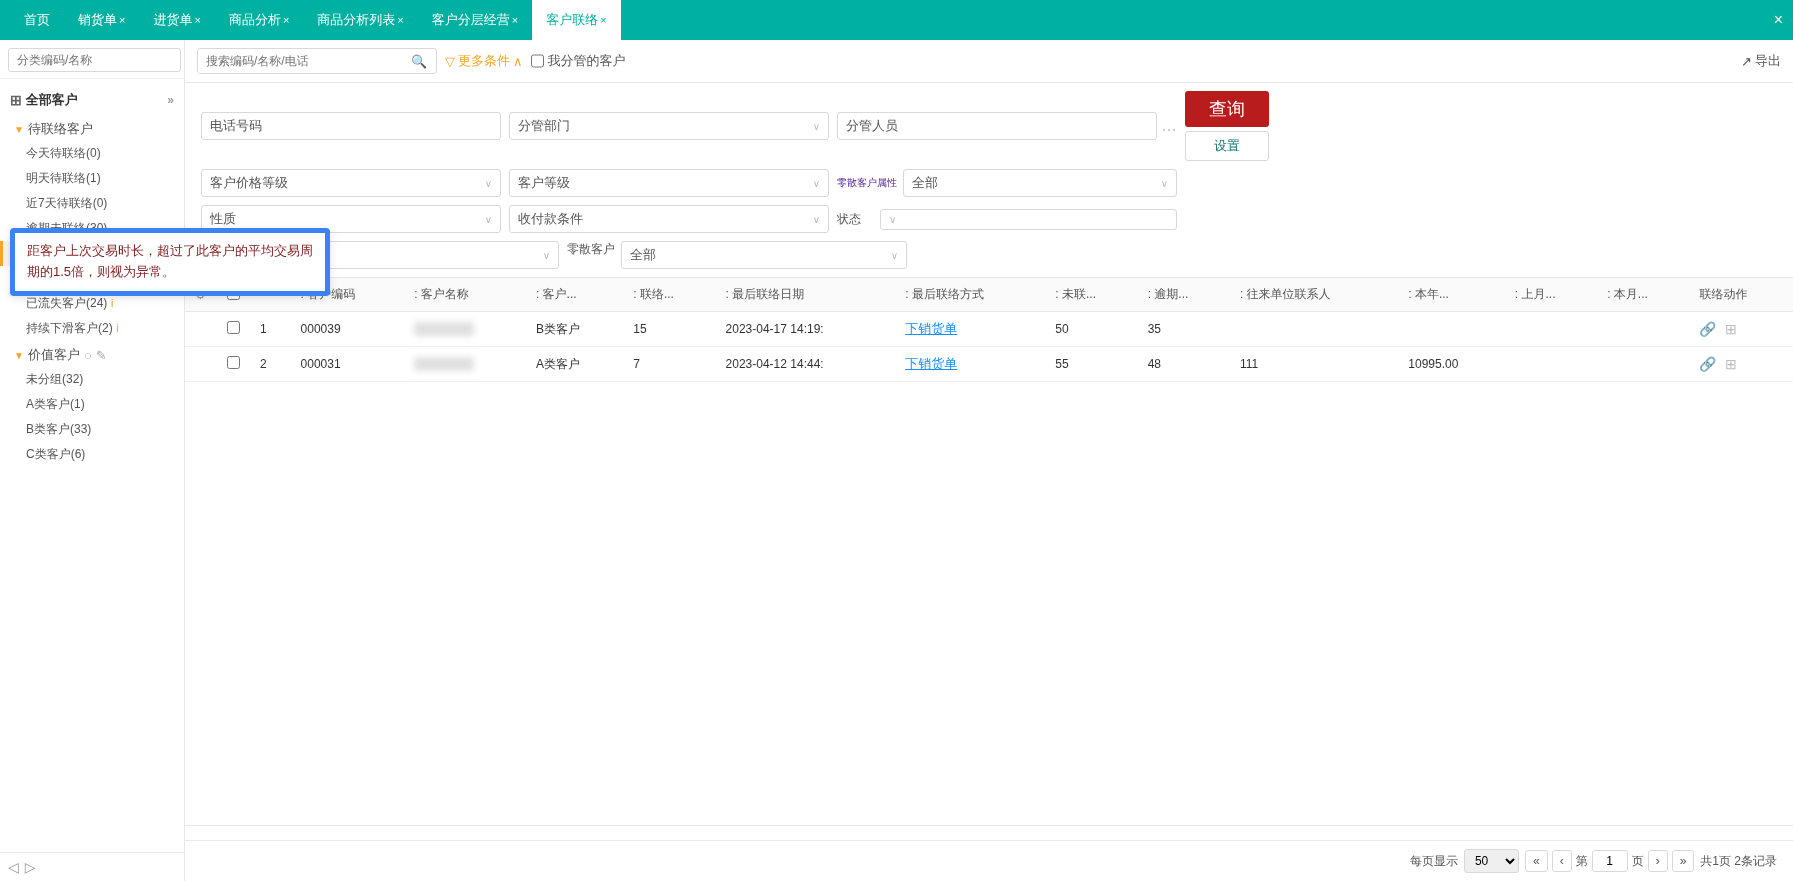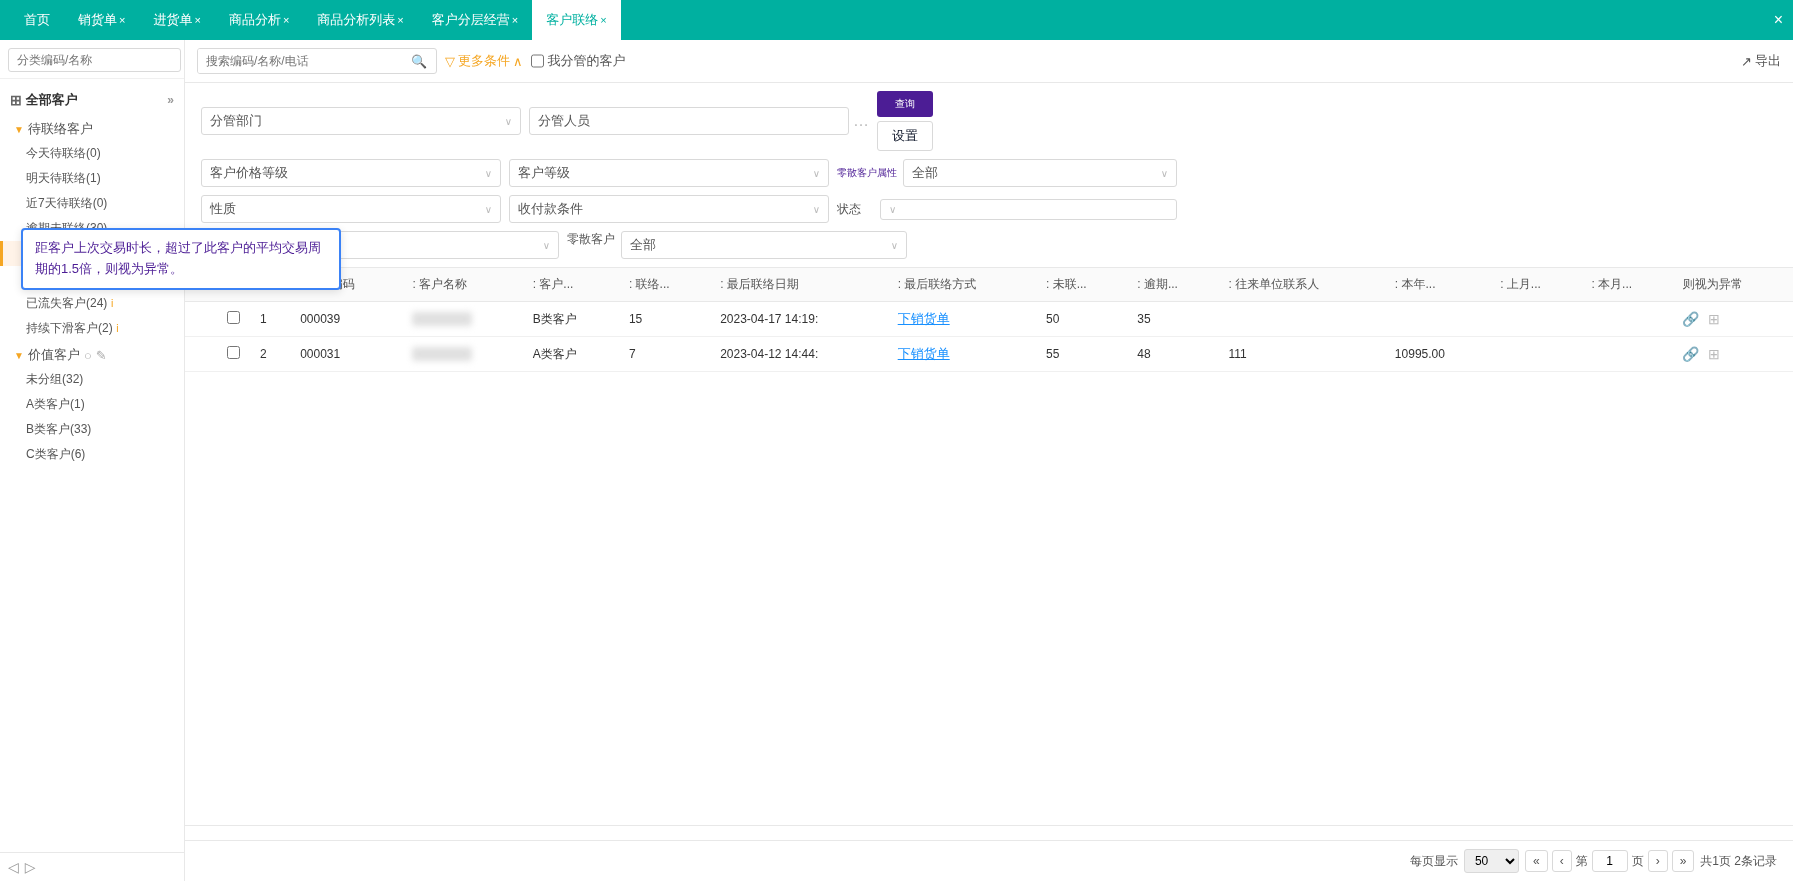--- a/index.html
+++ b/index.html
@@ -128,26 +128,26 @@
     .filter-item {
       display: flex; align-items: center;
       border: 1px solid #d9d9d9; border-radius: 3px;
       padding: 4px 8px; flex: 1; min-width: 0;
       background: #fff; cursor: pointer; color: #555; font-size: 12px;
       justify-content: space-between;
     }
     .filter-item .chevron { color: #bbb; font-size: 10px; }
 
     .btn-query {
-      background: #4c1d95; color: #fff; border: none;
-      padding: 6px 18px; border-radius: 3px; cursor: pointer;
-      font-size: 10px; white-space: nowrap;
+      background: #b91c1c; color: #fff; border: none;
+      padding: 6px 24px; border-radius: 3px; cursor: pointer;
+      font-size: 18px; white-space: nowrap;
     }
     .btn-settings {
-      background: #fff; color: #0f172a; border: 1px solid #d9d9d9;
+      background: #fff; color: #0f766e; border: 1px solid #d9d9d9;
       padding: 5px 14px; border-radius: 3px; cursor: pointer;
       font-size: 13px; white-space: nowrap;
     }
 
     
     .table-area {
       flex: 1; background: #fff; overflow: auto;
       margin: 0;
     }
     table { width: 100%; border-collapse: collapse; }
@@ -174,28 +174,28 @@
     .blur-cell {
       filter: blur(3px); color: #999;
       background: #e0e0e0; border-radius: 3px;
       display: inline-block; min-width: 60px; height: 14px;
     }
 
     
     .tooltip-box {
       position: absolute;
       background: #fff;
-      border: 2px solid #3b82f6;
+      border: 5px solid #3b82f6;
       border-radius: 4px;
       padding: 8px 12px;
       font-size: 12px;
-      color: #4c1d95;
+      color: #7f1d1d;
       box-shadow: 0 2px 8px rgba(0,0,0,0.12);
       z-index: 100;
-      top: 228px; left: 21px;
+      top: 228px; left: 10px;
       max-width: 320px;
       white-space: normal;
       line-height: 1.6;
     }
 
     
     .bottom-bar {
       background: #fff;
       border-top: 1px solid #e8e8e8;
       padding: 8px 16px;
@@ -339,20 +339,24 @@
         <button class="export-btn">
           <span>↗</span>
           <span>导出</span>
         </button>
       </div>
     </div>
 
     <div class="filter-area">
 
       <div class="filter-row">
+        <div class="filter-item" style="max-width:300px;">
+          <span>电话号码</span>
+          <span></span>
+        </div>
         <div class="filter-item" style="max-width:320px;">
           <span>分管部门</span>
           <span class="chevron">∨</span>
         </div>
         <div style="display:flex;align-items:center;gap:4px;flex:1;max-width:340px;">
           <div class="filter-item" style="flex:1;">
             <span>分管人员</span>
           </div>
           <span style="color:#bbb;cursor:pointer;font-size:16px;">…</span>
         </div>
@@ -427,21 +431,21 @@
             <th>: 客户...</th>
             <th>: 联络...</th>
             <th>: 最后联络日期</th>
             <th>: 最后联络方式</th>
             <th>: 未联...</th>
             <th>: 逾期...</th>
             <th>: 往来单位联系人</th>
             <th>: 本年...</th>
             <th>: 上月...</th>
             <th>: 本月...</th>
-            <th>则视为异常</th>
+            <th>联络动作</th>
           </tr>
         </thead>
         <tbody>
 
           <tr>
             <td></td>
             <td>
               <input type="checkbox" style="">
             </td>
             <td>1</td>

